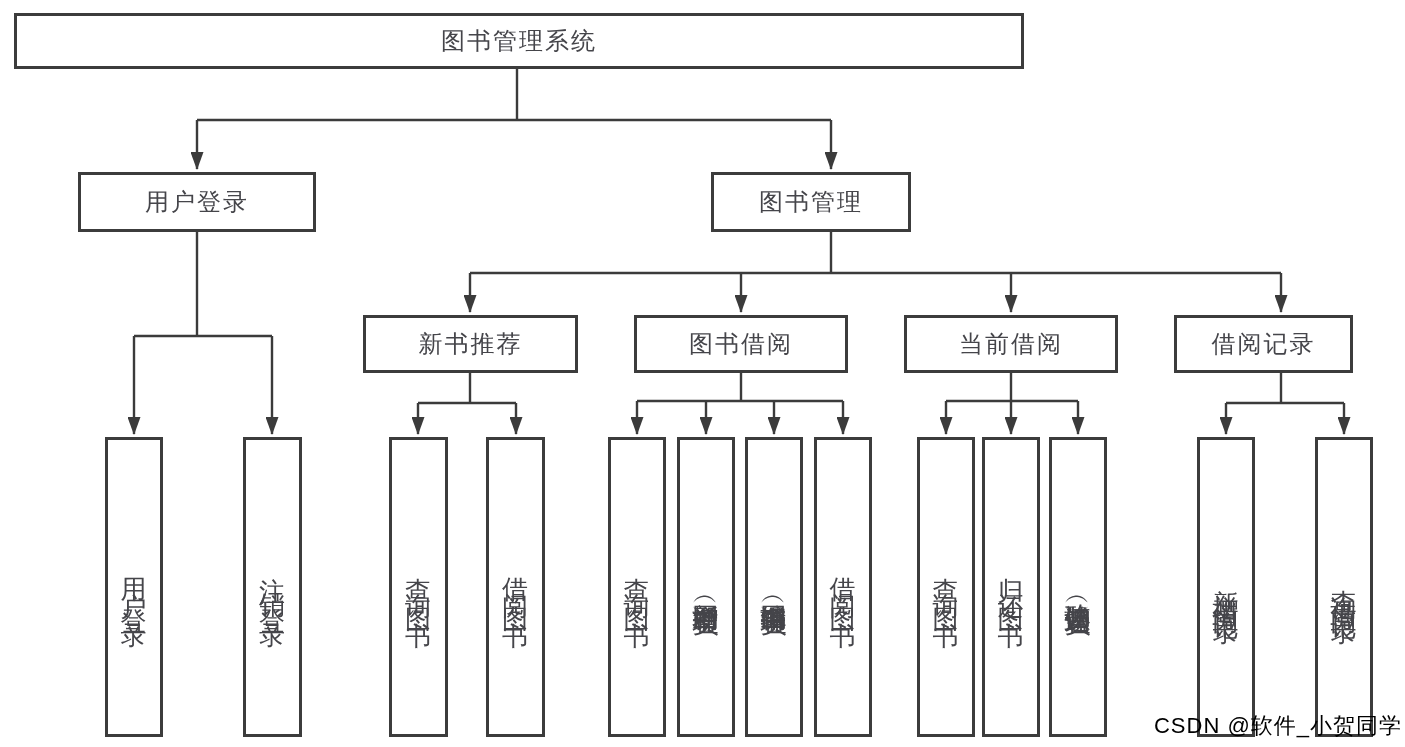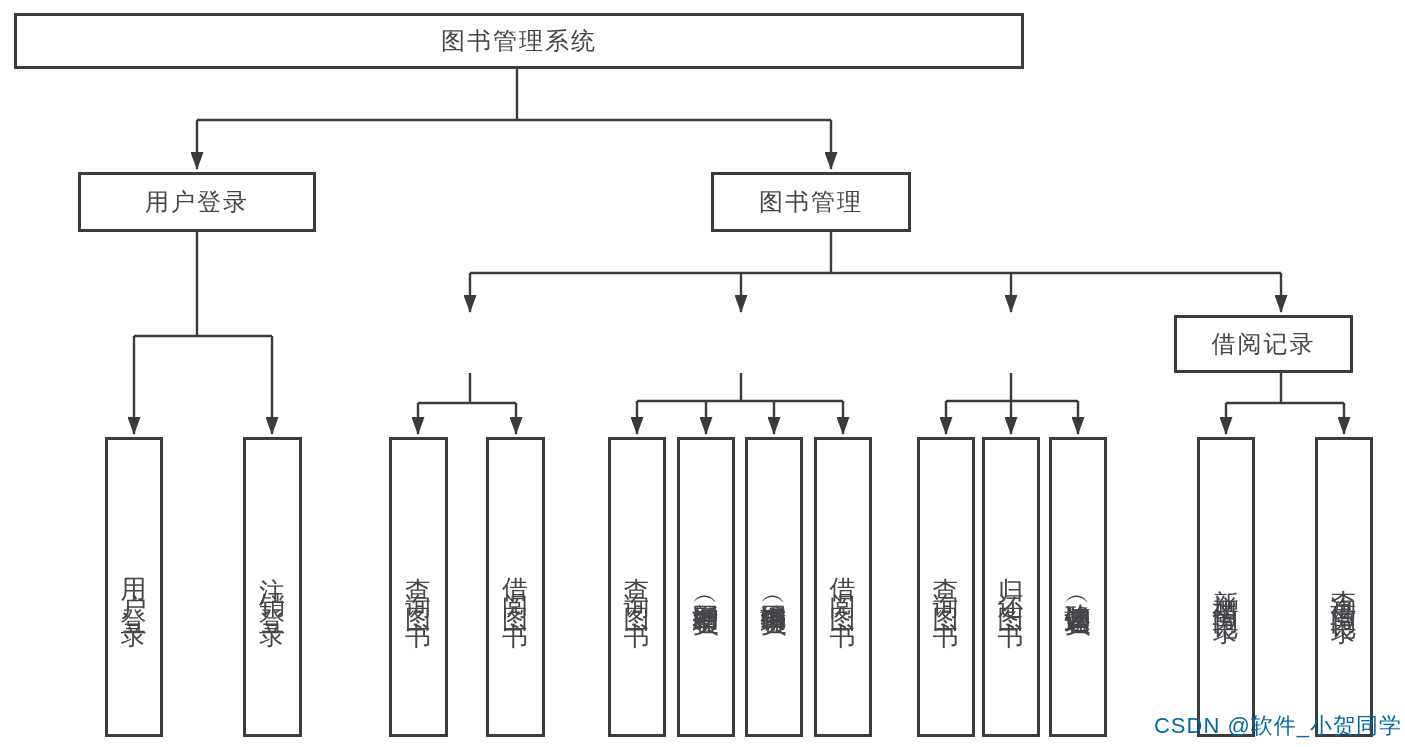--- a/index.html
+++ b/index.html
@@ -15,21 +15,21 @@
   }
   .vbox{
     writing-mode:vertical-rl;text-orientation:mixed;
     font-size:26px;letter-spacing:2px;line-height:1;
   }
   .sp-wide{letter-spacing:15px;}
   .sp-mid{letter-spacing:6px;}
   .sp-tight{letter-spacing:1px;}
   .watermark{
     position:absolute;right:3px;bottom:6px;z-index:3;
-    color:#0369a1;font-size:22px;letter-spacing:1px;
+    color:#000000;font-size:22px;letter-spacing:1px;
   }
 </style>
 </head>
 <body>
 
 <div id="canvas">
 
   <svg id="wires" width="1405" height="747" viewBox="0 0 1405 747">
     <defs>
       <marker id="arrow" viewBox="0 0 18 13" refX="17" refY="6.5" markerWidth="18" markerHeight="13" markerUnits="userSpaceOnUse" orient="auto">
@@ -73,20 +73,23 @@
       <path d="M1226,403 L1226,434" marker-end="url(#arrow)"></path>
       <path d="M1344,403 L1344,434" marker-end="url(#arrow)"></path>
     </g>
   </svg>
 
   <div class="box" style="left:14px;top:13px;width:1010px;height:56px;">图书管理系统</div>
 
   <div class="box" style="left:78px;top:172px;width:238px;height:60px;">用户登录</div>
   <div class="box" style="left:711px;top:172px;width:200px;height:60px;">图书管理</div>
 
+  <div class="box" style="left:363px;top:315px;width:215px;height:58px;">新书推荐</div>
+  <div class="box" style="left:634px;top:315px;width:214px;height:58px;">图书借阅</div>
+  <div class="box" style="left:904px;top:315px;width:214px;height:58px;">当前借阅</div>
   <div class="box" style="left:1174px;top:315px;width:179px;height:58px;">借阅记录</div>
 
   <div class="box vbox sp-wide" style="left:105px;top:437px;width:58px;height:300px;">用户登录</div>
   <div class="box vbox sp-wide" style="left:243px;top:437px;width:59px;height:300px;">注销登录</div>
 
   <div class="box vbox sp-wide" style="left:389px;top:437px;width:59px;height:300px;">查询图书</div>
   <div class="box vbox sp-wide" style="left:486px;top:437px;width:59px;height:300px;">借阅图书</div>
 
   <div class="box vbox sp-wide" style="left:608px;top:437px;width:58px;height:300px;">查询图书</div>
   <div class="box vbox sp-tight" style="left:677px;top:437px;width:58px;height:300px;">新增图书（管理员）</div>

